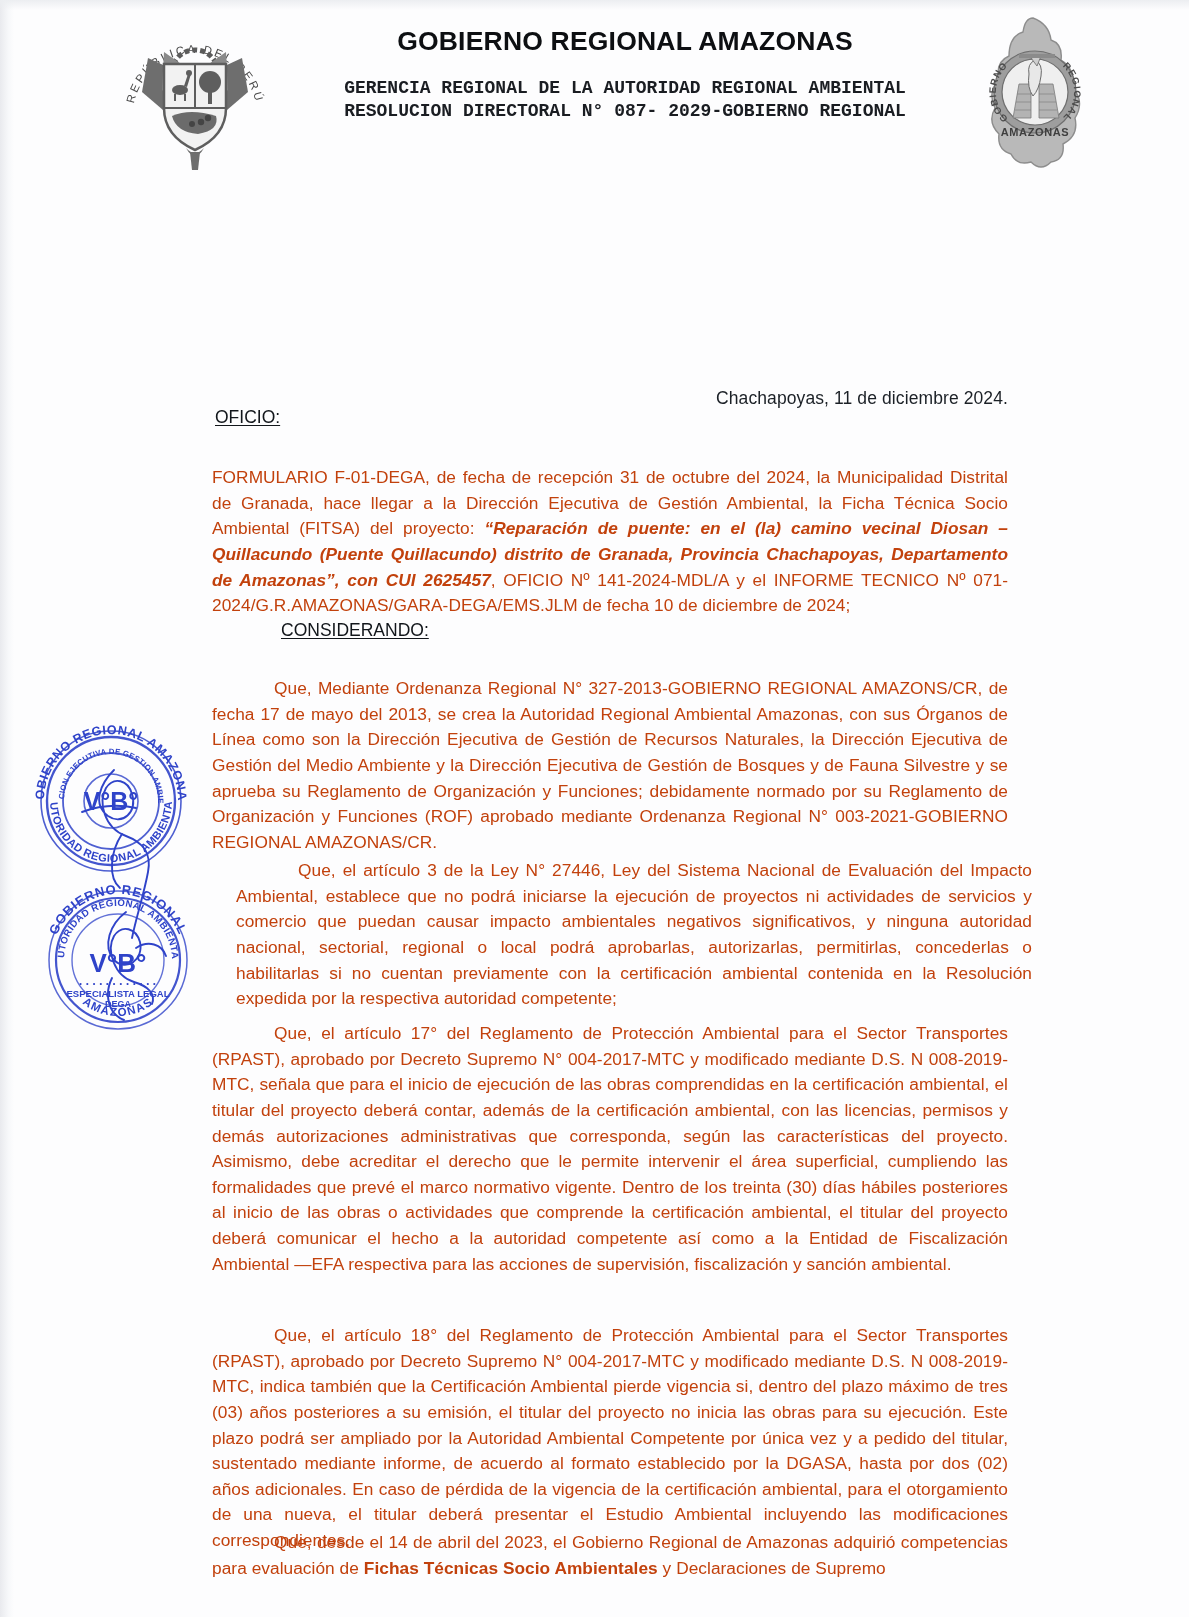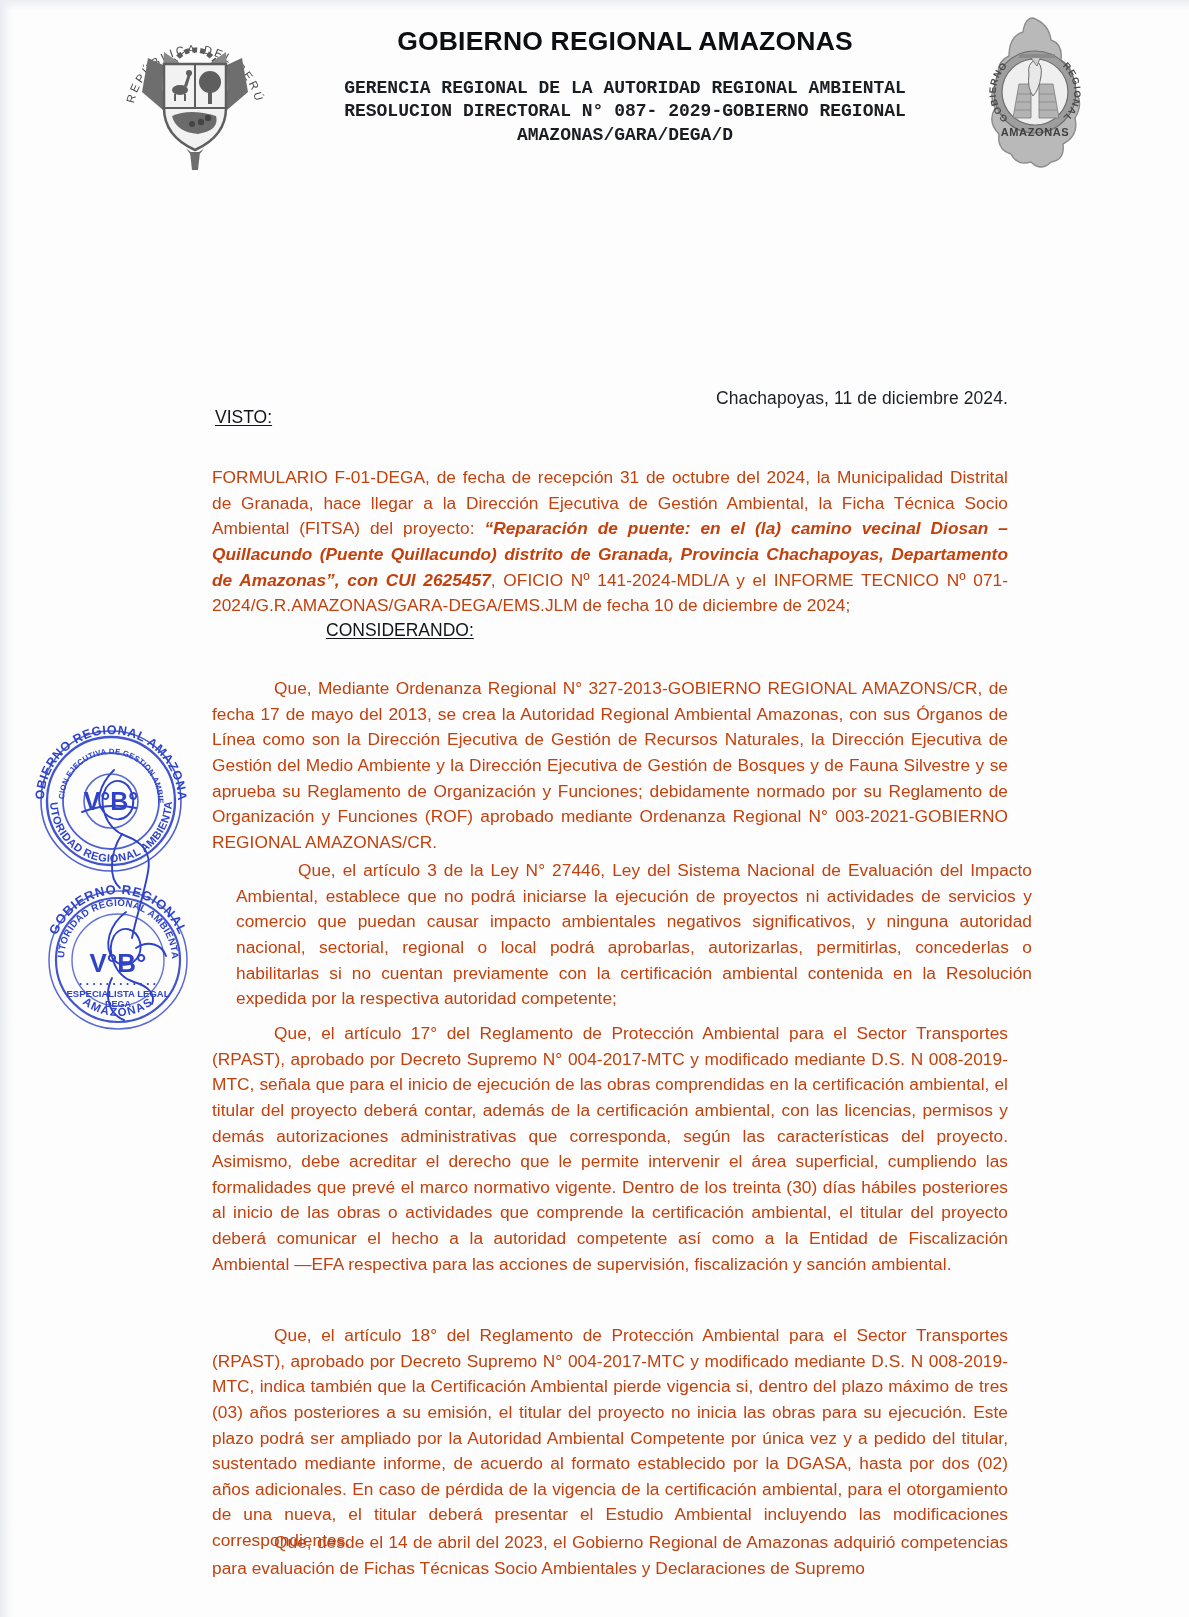--- a/index.html
+++ b/index.html
@@ -91,36 +91,36 @@
     letter-spacing: 0.1px;
   }
   .section-label {
     position: absolute;
     font-size: 17.5px;
     text-decoration: underline;
     text-underline-offset: 2px;
     color: #12161b;
   }
   .label-visto { left: 215px; top: 227px; }
-  .label-considerando { left: 281px; top: 440px; margin-left: 45px; }
+  .label-considerando { left: 281px; top: 440px; }
 
   .para {
     position: absolute;
     left: 212px;
     width: 796px;
     font-size: 17.3px;
     line-height: 25.6px;
     text-align: justify;
     text-justify: inter-word;
     color: #c2410c;
     letter-spacing: 0.05px;
   }
   .para .indent { display: inline-block; width: 62px; }
   .para i { font-style: italic; font-weight: bold; }
-  .para b { font-weight: normal; }
+  .para b { font-weight: bold; }
 
   .p-visto       { top: 268px; }
   .p-c1          { top: 479px; }
   .p-c2          { top: 661px; margin-left: 24px; }
   .p-c3          { top: 824px; }
   .p-c4          { top: 1126px; }
   .p-c5          { top: 1333px; }
 
   
   .stamp {
@@ -200,21 +200,20 @@
           <path d="M78,140 L80,158 L86,158 L88,140 Z"></path>
         </g>
       </svg>
     </div>
 
     <div class="header-text">
       <div class="title-main">GOBIERNO REGIONAL AMAZONAS</div>
       <div class="title-sub">
         <div>GERENCIA REGIONAL DE LA AUTORIDAD REGIONAL AMBIENTAL</div>
         <div>RESOLUCION DIRECTORAL N° 087- 2029-GOBIERNO REGIONAL</div>
-        <div>AMAZONAS/GARA/DEGA/D</div>
       </div>
     </div>
 
     <div class="regional-logo">
       <svg viewBox="0 0 120 160" width="120" height="160">
 
         <path d="M58,4 Q74,10 76,26 Q88,30 86,46 Q100,54 98,74 Q110,88 100,104
                  Q104,122 88,130 Q90,146 76,148 Q66,158 56,148 Q42,152 36,140
                  Q22,136 24,120 Q12,108 20,94 Q12,78 24,66 Q20,48 34,42
                  Q34,22 48,18 Q50,4 58,4 Z" fill="#b9b9b9" stroke="#8d8d8d" stroke-width="1.4"></path>
@@ -255,21 +254,21 @@
 
         <text x="60" y="122" text-anchor="middle" font-size="11" font-weight="bold" fill="#3f3f3f" font-family="Liberation Sans, sans-serif" letter-spacing="0.6">AMAZONAS</text>
       </svg>
     </div>
   </div>
 
   <div class="body-area">
 
     <div class="dateline">Chachapoyas, 11 de diciembre 2024.</div>
 
-    <div class="section-label label-visto">VISTO:</div>
+    <div class="section-label label-visto">OFICIO:</div>
 
     <p class="para p-visto"><span>FORMULARIO F-01-DEGA, de fecha de recepción 31 de octubre del 2024, la Municipalidad Distrital de Granada, hace llegar a la Dirección Ejecutiva de Gestión Ambiental, la Ficha Técnica Socio Ambiental (FITSA) del proyecto: </span><i>“Reparación de puente: en el (la) camino vecinal Diosan – Quillacundo (Puente Quillacundo) distrito de Granada, Provincia Chachapoyas, Departamento de Amazonas”, con CUI 2625457</i><span>, OFICIO Nº 141-2024-MDL/A y el INFORME TECNICO Nº 071-2024/G.R.AMAZONAS/GARA-DEGA/EMS.JLM de fecha 10 de diciembre de 2024;</span></p>
 
     <div class="section-label label-considerando">CONSIDERANDO:</div>
 
     <p class="para p-c1"><span class="indent"></span><span>Que, Mediante Ordenanza Regional N° 327-2013-GOBIERNO REGIONAL AMAZONS/CR, de fecha 17 de mayo del 2013, se crea la Autoridad Regional Ambiental Amazonas, con sus Órganos de Línea como son la Dirección  Ejecutiva de Gestión de Recursos Naturales, la Dirección Ejecutiva de  Gestión del Medio Ambiente y la Dirección Ejecutiva de Gestión de Bosques y de Fauna Silvestre y se aprueba su Reglamento de Organización y Funciones; debidamente normado por su Reglamento de Organización y Funciones (ROF) aprobado mediante Ordenanza Regional N° 003-2021-GOBIERNO REGIONAL AMAZONAS/CR.</span></p>
 
     <p class="para p-c2"><span class="indent"></span><span>Que, el artículo 3 de la Ley N° 27446, Ley del Sistema Nacional de Evaluación del Impacto Ambiental, establece que no podrá iniciarse la ejecución de proyectos ni actividades de servicios y comercio que puedan causar impacto ambientales negativos significativos, y ninguna autoridad nacional, sectorial, regional o local podrá aprobarlas, autorizarlas, permitirlas, concederlas o habilitarlas si no cuentan previamente con la certificación ambiental contenida en la Resolución expedida por la respectiva autoridad competente;</span></p>
 
     <p class="para p-c3"><span class="indent"></span><span>Que, el artículo 17° del Reglamento de Protección Ambiental para el Sector Transportes (RPAST), aprobado por Decreto Supremo N° 004-2017-MTC y modificado mediante D.S. N 008-2019-MTC, señala que para el inicio de ejecución de las obras comprendidas en la certificación ambiental, el titular del proyecto deberá contar, además de la certificación ambiental, con las licencias, permisos y demás autorizaciones administrativas que corresponda, según las características del proyecto.  Asimismo, debe acreditar el derecho que le permite intervenir el área superficial, cumpliendo las formalidades que prevé el marco normativo vigente. Dentro de los treinta (30) días hábiles posteriores al inicio de las obras o actividades que comprende la certificación ambiental, el titular del proyecto deberá comunicar el hecho a la autoridad competente así como a la Entidad de Fiscalización Ambiental —EFA respectiva para las acciones de supervisión, fiscalización y sanción ambiental.</span></p>

